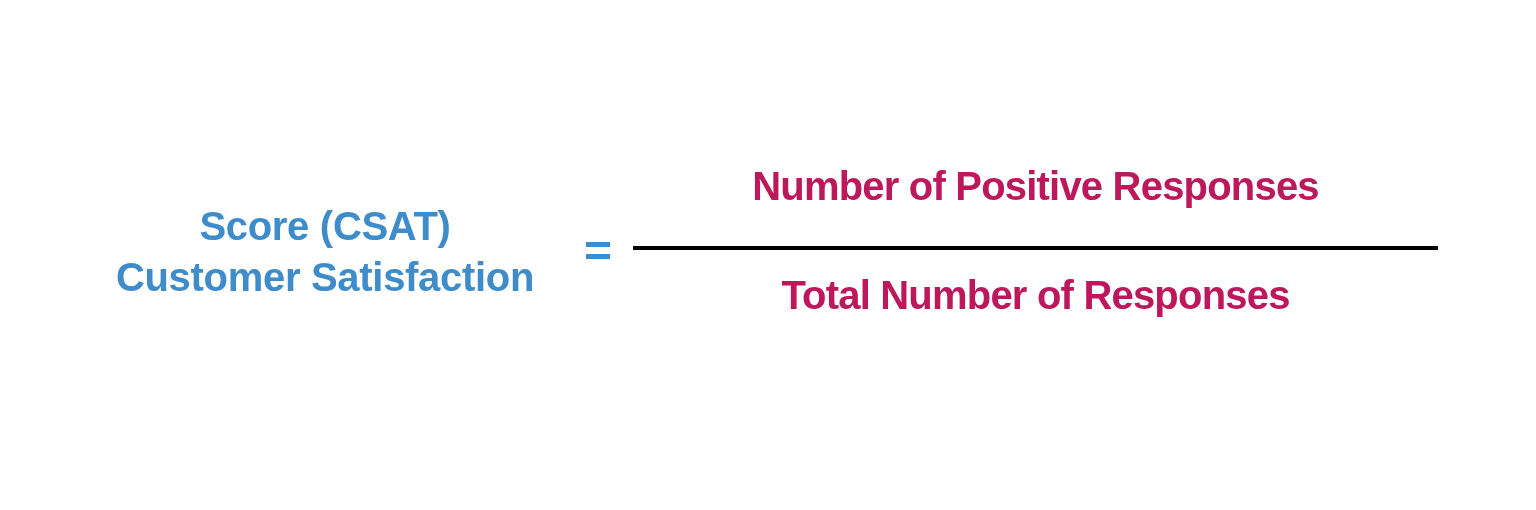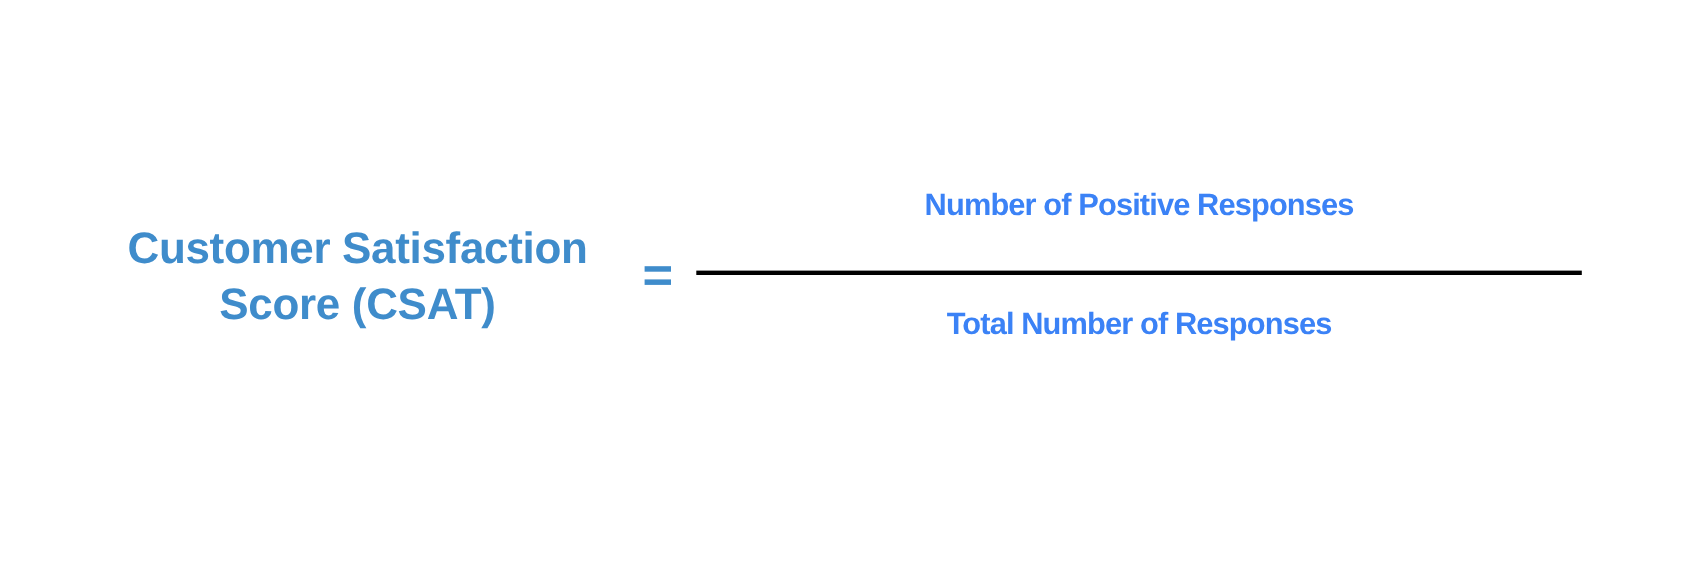--- a/index.html
+++ b/index.html
@@ -9,34 +9,34 @@
     text-align:center; color:#3f8ccb;
     font-family:"Liberation Sans", sans-serif; font-weight:bold;
     font-size:40px; line-height:51px; letter-spacing:-0.3px;
   }
   .eq {
     position:absolute; left:586px; top:240px; width:24px; height:22px;
   }
   .eq .bar { position:absolute; left:0; width:24px; height:5px; background:#3f8ccb; }
   .eq .b1 { top:2px; } .eq .b2 { top:14px; }
   .num, .den {
-    position:absolute; left:633px; width:805px; text-align:center; color:#3b82f6;
+    position:absolute; left:633px; width:805px; text-align:center; color:#be185d;
     font-family:"Liberation Sans", sans-serif; font-weight:bold;
-    font-size:28px; letter-spacing:-0.8px; line-height:46px;
+    font-size:40px; letter-spacing:-0.8px; line-height:46px;
   }
   .num { top:163px; }
   .den { top:272px; }
   .frac-line { position:absolute; left:633px; top:246px; width:805px; height:4px; background:#000; }
 </style>
 </head>
 <body>
 
 <div class="lhs">
+  <div>Score (CSAT)</div>
   <div>Customer Satisfaction</div>
-  <div>Score (CSAT)</div>
 </div>
 
 <div class="eq">
   <div class="bar b1"></div>
   <div class="bar b2"></div>
 </div>
 
 <div class="num">Number of Positive Responses</div>
 <div class="frac-line"></div>
 <div class="den">Total Number of Responses</div>

